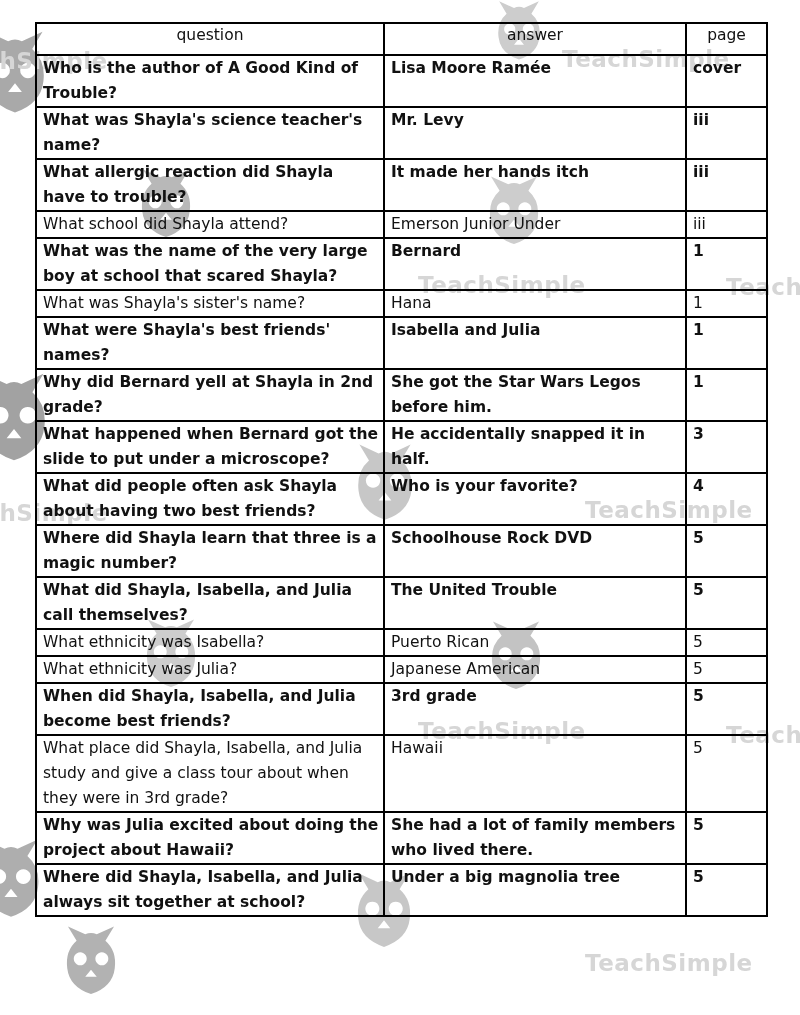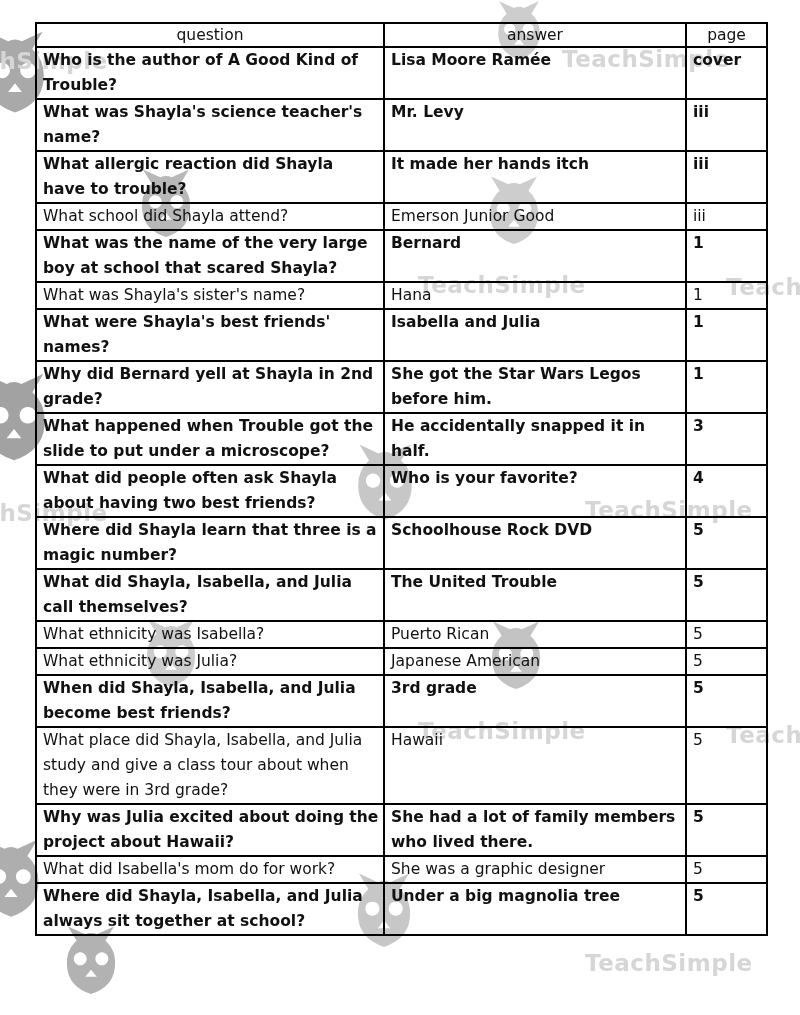--- a/index.html
+++ b/index.html
@@ -47,21 +47,21 @@
     font-size: 15.5px;
     line-height: 25px;
     color: #111;
     vertical-align: top;
     padding: 0 4px 0 6px;
     overflow: hidden;
   }
   table.qa th {
     font-weight: normal;
     text-align: center;
-    height: 24px;
+    height: 32px;
     line-height: 22px;
     padding: 0;
   }
   td.page-cell { text-align: left; padding: 0 2px; }
   tr.rh1 { height: 25px; }
   tr.rh2 { height: 50px; font-weight: bold; }
   tr.rh3 { height: 76px; }
 </style>
 </head>
 <body>
@@ -159,21 +159,21 @@
       <td>Mr. Levy</td>
       <td class="page-cell">iii</td>
     </tr>
     <tr class="rh2">
       <td>What allergic reaction did Shayla have to trouble?</td>
       <td>It made her hands itch</td>
       <td class="page-cell">iii</td>
     </tr>
     <tr class="rh1">
       <td>What school did Shayla attend?</td>
-      <td>Emerson Junior Good</td>
+      <td>Emerson Junior Under</td>
       <td class="page-cell">iii</td>
     </tr>
     <tr class="rh2">
       <td>What was the name of the very large boy at school that scared Shayla?</td>
       <td>Bernard</td>
       <td class="page-cell">1</td>
     </tr>
     <tr class="rh1">
       <td>What was Shayla's sister's name?</td>
       <td>Hana</td>
@@ -183,21 +183,21 @@
       <td>What were Shayla's best friends' names?</td>
       <td>Isabella and Julia</td>
       <td class="page-cell">1</td>
     </tr>
     <tr class="rh2">
       <td>Why did Bernard yell at Shayla in 2nd grade?</td>
       <td>She got the Star Wars Legos before him.</td>
       <td class="page-cell">1</td>
     </tr>
     <tr class="rh2">
-      <td>What happened when Trouble got the slide to put under a microscope?</td>
+      <td>What happened when Bernard got the slide to put under a microscope?</td>
       <td>He accidentally snapped it in half.</td>
       <td class="page-cell">3</td>
     </tr>
     <tr class="rh2">
       <td>What did people often ask Shayla about having two best friends?</td>
       <td>Who is your favorite?</td>
       <td class="page-cell">4</td>
     </tr>
     <tr class="rh2">
       <td>Where did Shayla learn that three is a magic number?</td>
@@ -227,24 +227,19 @@
     <tr class="rh3">
       <td>What place did Shayla, Isabella, and Julia study and give a class tour about when they were in 3rd grade?</td>
       <td>Hawaii</td>
       <td class="page-cell">5</td>
     </tr>
     <tr class="rh2">
       <td>Why was Julia excited about doing the project about Hawaii?</td>
       <td>She had a lot of family members who lived there.</td>
       <td class="page-cell">5</td>
     </tr>
-    <tr class="rh1">
-      <td>What did Isabella's mom do for work?</td>
-      <td>She was a graphic designer</td>
-      <td class="page-cell">5</td>
-    </tr>
     <tr class="rh2">
       <td>Where did Shayla, Isabella, and Julia always sit together at school?</td>
       <td>Under a big magnolia tree</td>
       <td class="page-cell">5</td>
     </tr>
   </tbody>
 </table>
 
 </body></html>

